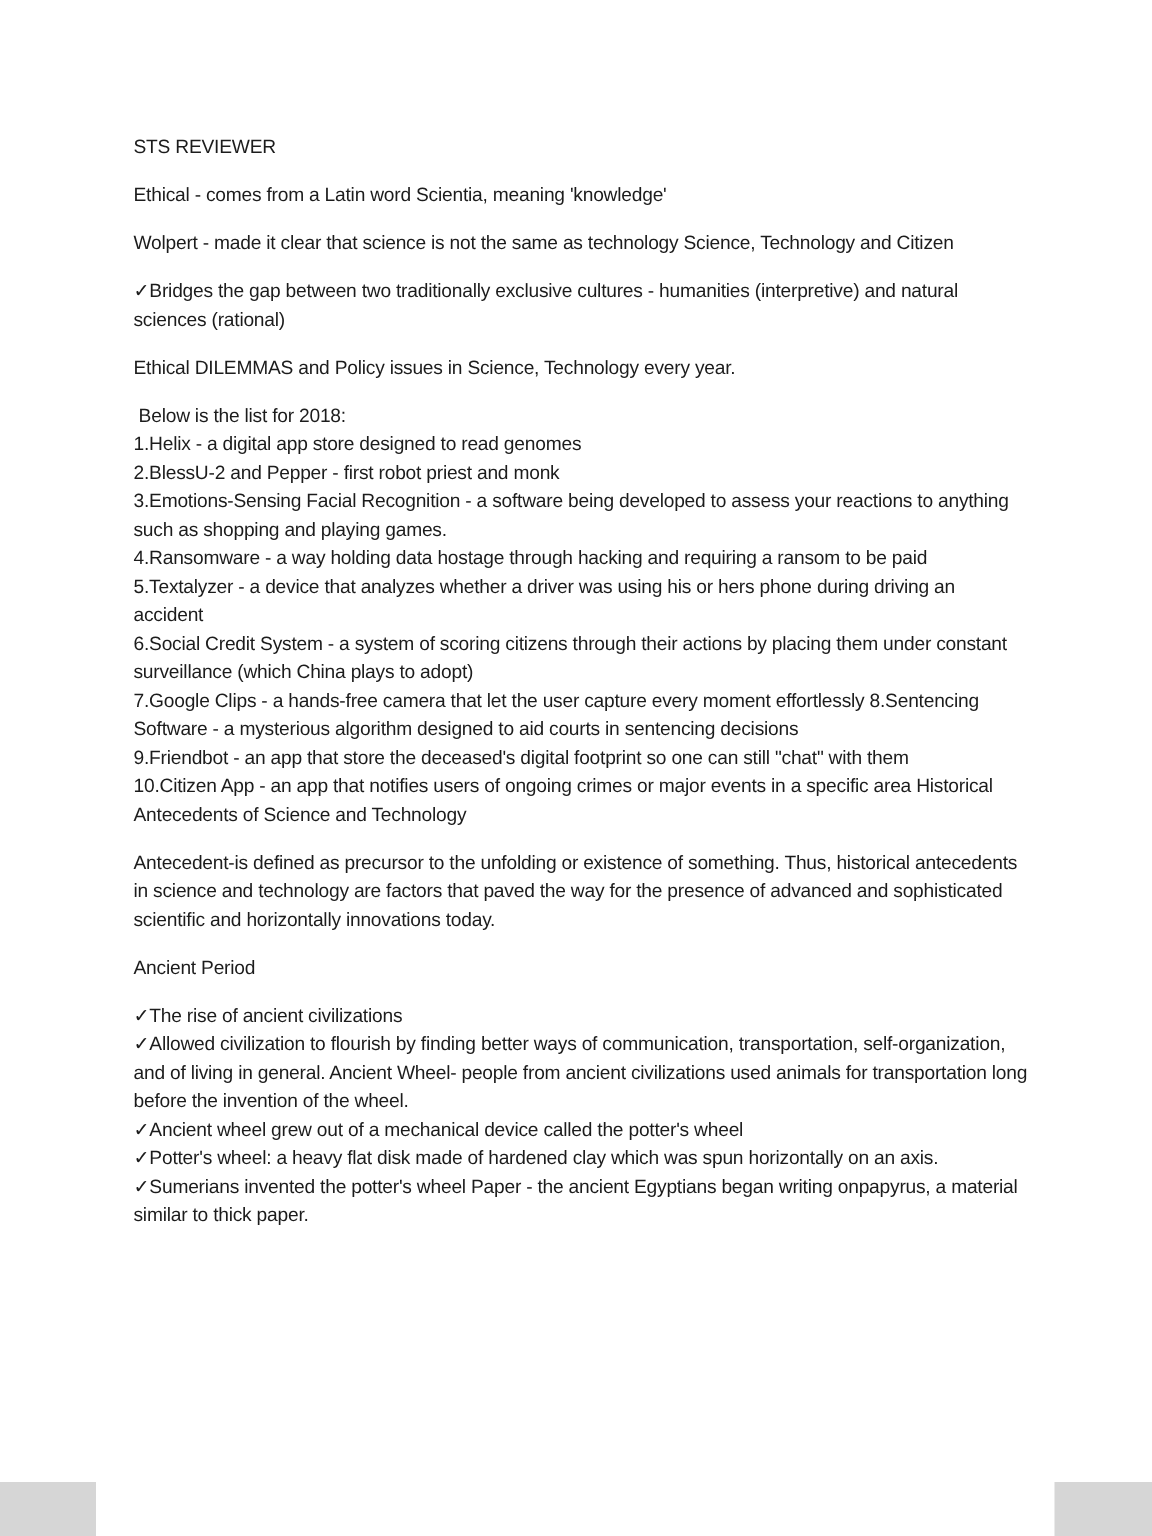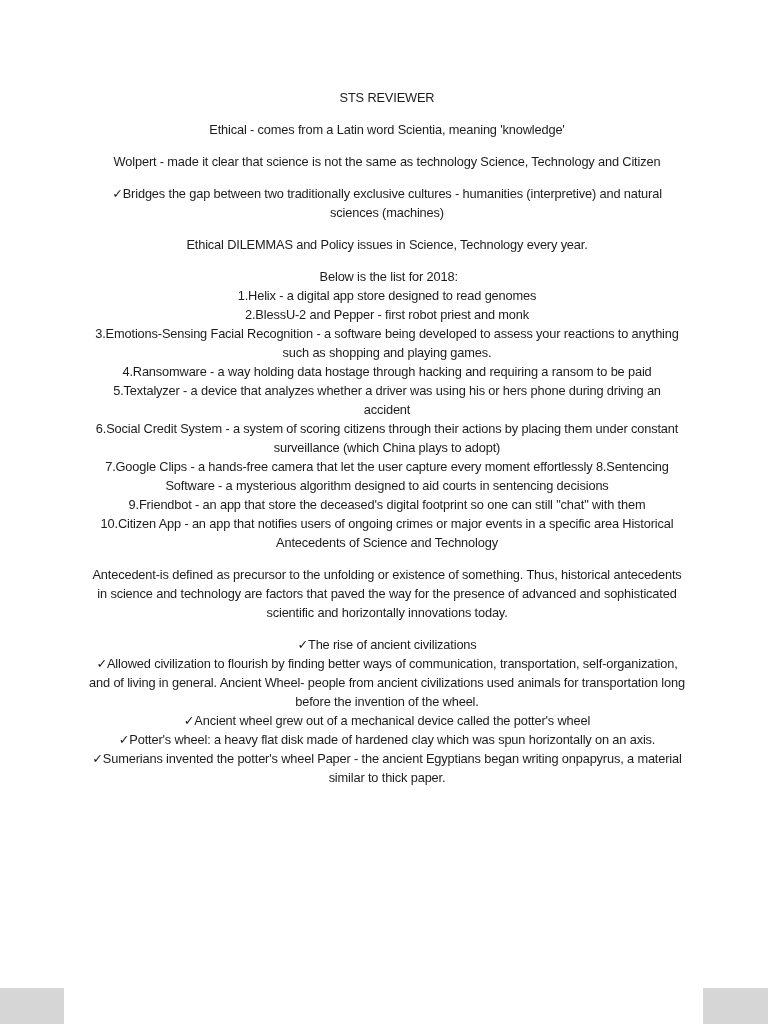--- a/index.html
+++ b/index.html
@@ -20,21 +20,20 @@
     background: #ffffff;
     height: 988px;
     padding: 88px 83px 0 89px;
     overflow: hidden;
   }
   .content {
     color: #1c1c1c;
     font-size: 12.8px;
     line-height: 19px;
     letter-spacing: -0.15px;
-    text-align: center;
   }
   p.para {
     margin: 0 0 13px 0;
     white-space: pre-wrap;
     font-weight: normal;
   }
   .bottom-strip {
     height: 36px;
     display: flex;
     flex: 1;
@@ -51,33 +50,34 @@
 </style>
 </head>
 <body>
 
 <div class="viewer">
   <div class="page-current">
     <div class="content">
       <p class="para">STS REVIEWER</p>
       <p class="para">Ethical - comes from a Latin word Scientia, meaning 'knowledge'</p>
       <p class="para">Wolpert - made it clear that science is not the same as technology Science, Technology and Citizen</p>
-      <p class="para">✓Bridges the gap between two traditionally exclusive cultures - humanities (interpretive) and natural sciences (machines)</p>
+      <p class="para">✓Bridges the gap between two traditionally exclusive cultures - humanities (interpretive) and natural sciences (rational)</p>
       <p class="para">Ethical DILEMMAS and Policy issues in Science, Technology every year.</p>
       <p class="para"> Below is the list for 2018:
 1.Helix - a digital app store designed to read genomes
 2.BlessU-2 and Pepper - first robot priest and monk
 3.Emotions-Sensing Facial Recognition - a software being developed to assess your reactions to anything such as shopping and playing games.
 4.Ransomware - a way holding data hostage through hacking and requiring a ransom to be paid
 5.Textalyzer - a device that analyzes whether a driver was using his or hers phone during driving an accident
 6.Social Credit System - a system of scoring citizens through their actions by placing them under constant surveillance (which China plays to adopt)
 7.Google Clips - a hands-free camera that let the user capture every moment effortlessly 8.Sentencing Software - a mysterious algorithm designed to aid courts in sentencing decisions
 9.Friendbot - an app that store the deceased's digital footprint so one can still "chat" with them
 10.Citizen App - an app that notifies users of ongoing crimes or major events in a specific area Historical Antecedents of Science and Technology</p>
       <p class="para">Antecedent-is defined as precursor to the unfolding or existence of something. Thus, historical antecedents in science and technology are factors that paved the way for the presence of advanced and sophisticated scientific and horizontally innovations today.</p>
+      <p class="para">Ancient Period</p>
       <p class="para">✓The rise of ancient civilizations
 ✓Allowed civilization to flourish by finding better ways of communication, transportation, self-organization, and of living in general. Ancient Wheel- people from ancient civilizations used animals for transportation long before the invention of the wheel.
 ✓Ancient wheel grew out of a mechanical device called the potter's wheel
 ✓Potter's wheel: a heavy flat disk made of hardened clay which was spun horizontally on an axis.
 ✓Sumerians invented the potter's wheel Paper - the ancient Egyptians began writing onpapyrus, a material similar to thick paper.</p>
     </div>
   </div>
   <div class="bottom-strip">
     <div class="bg-side bg-left"></div>
     <div class="next-page"></div>

